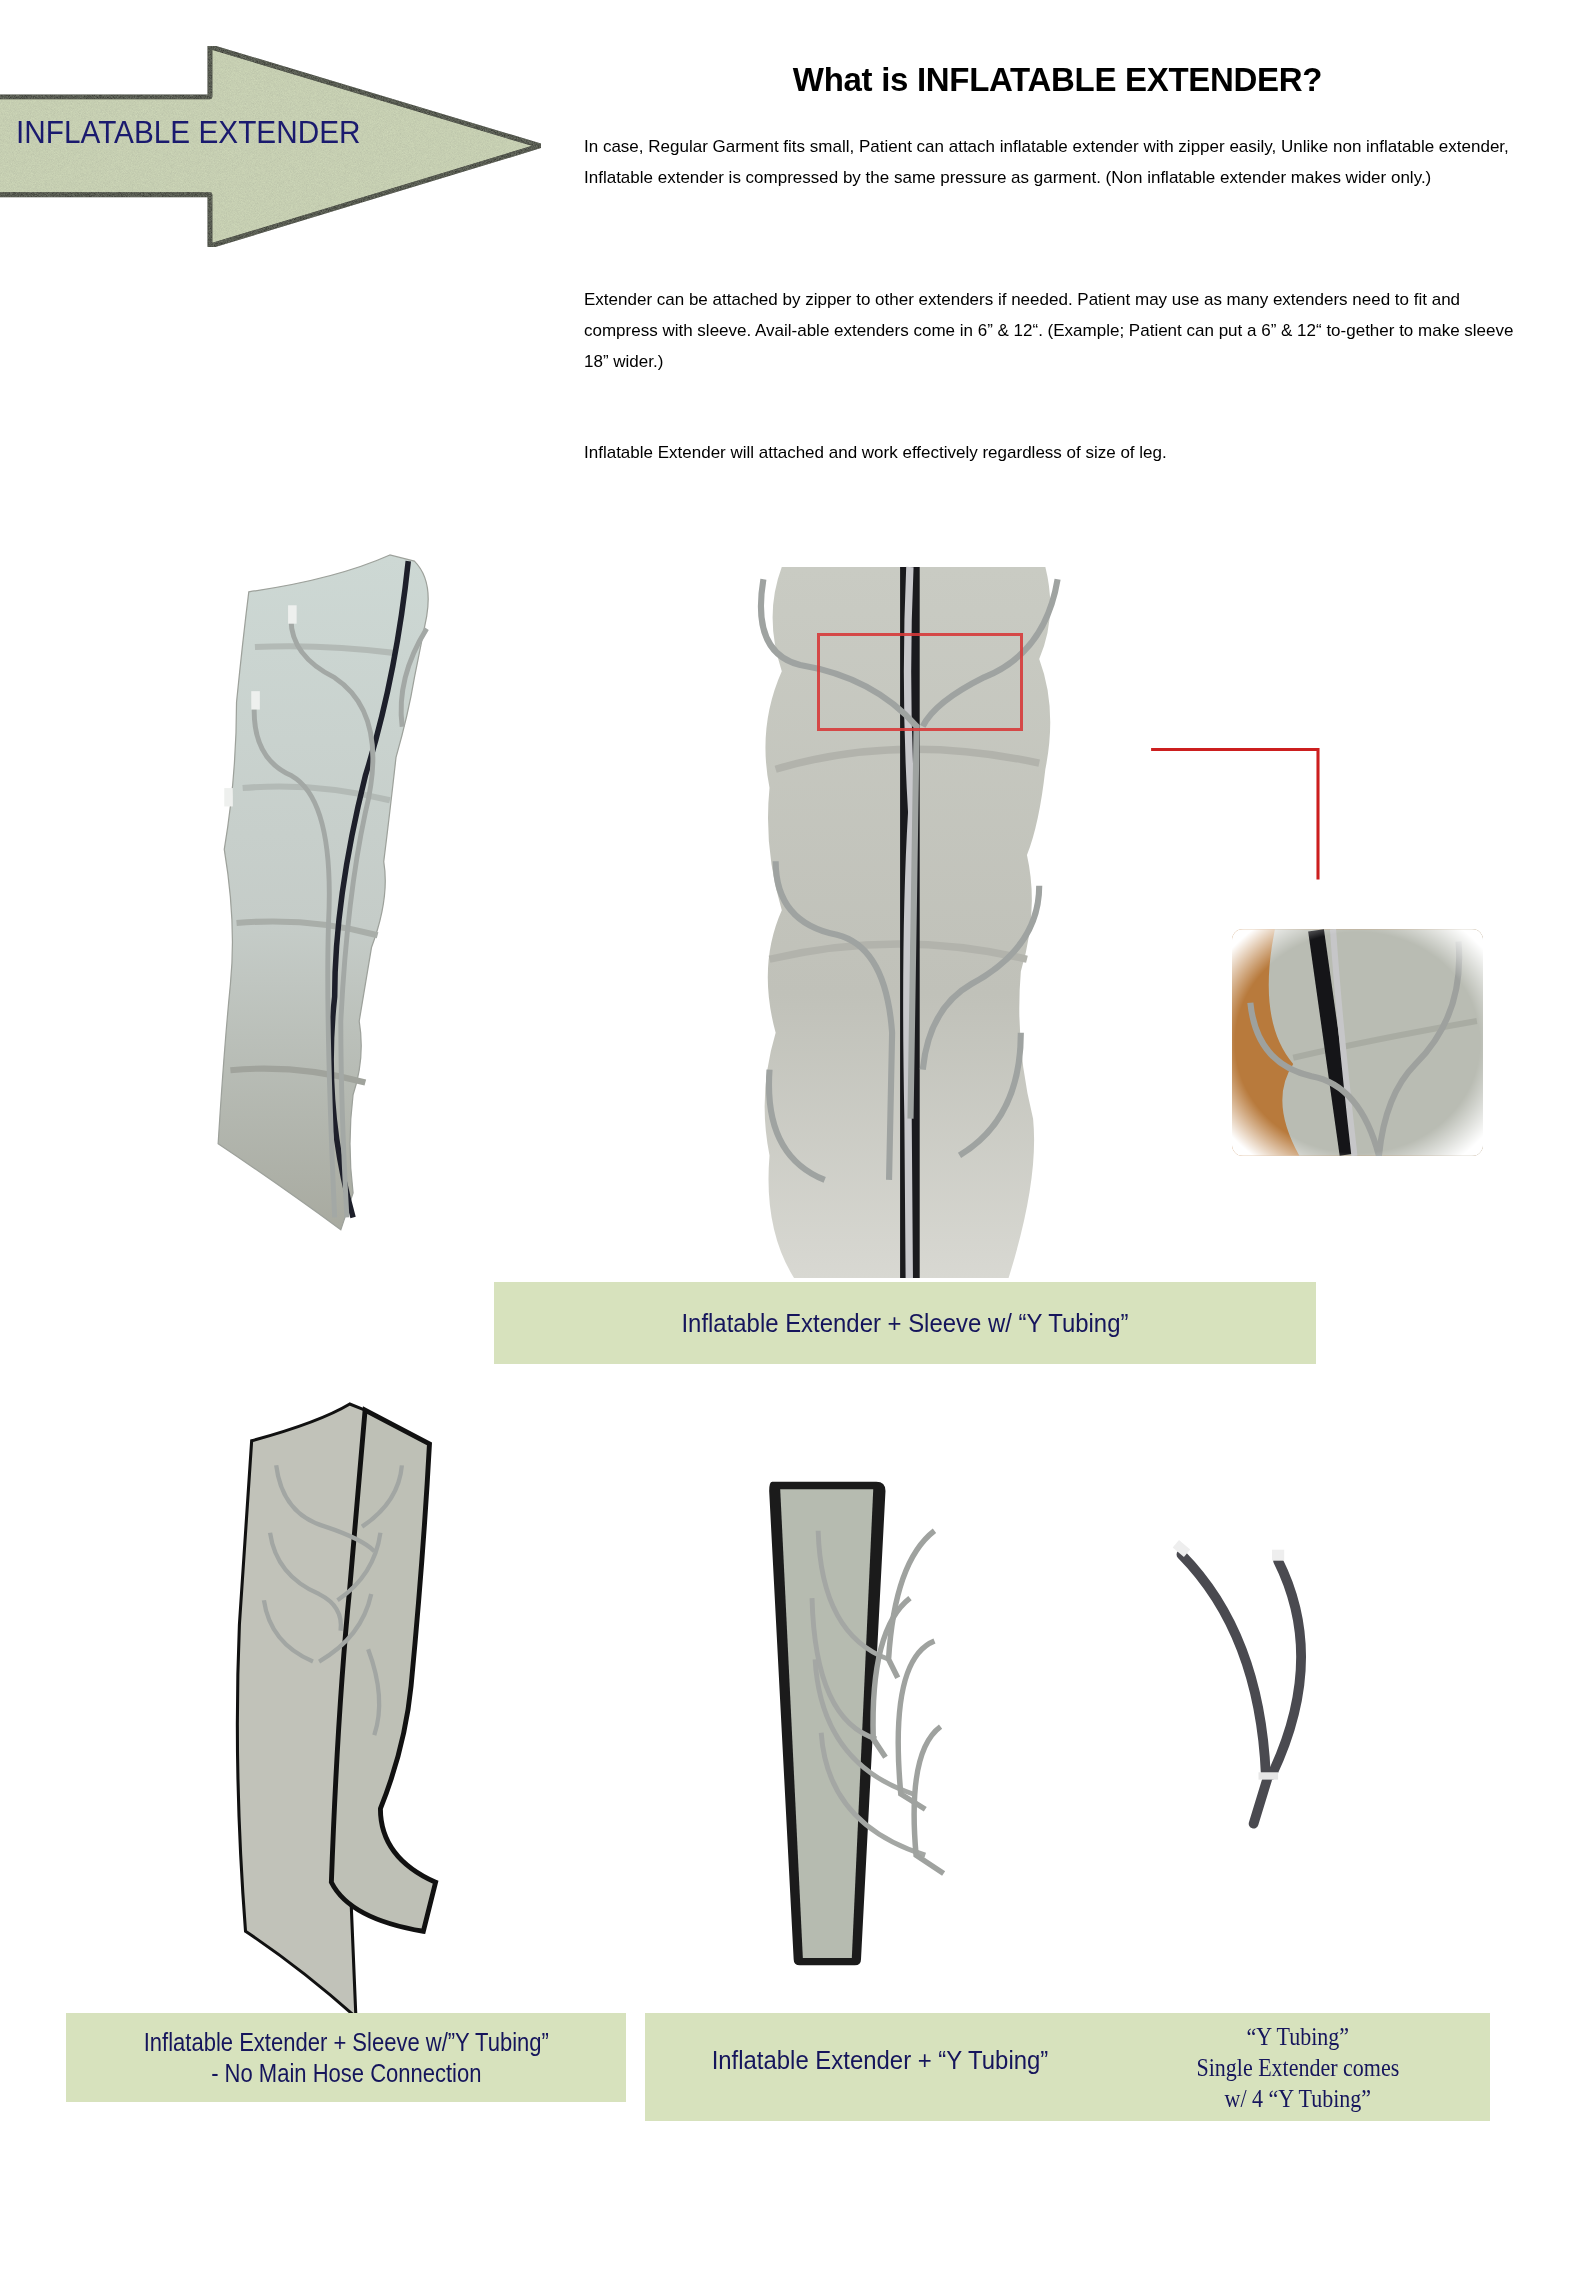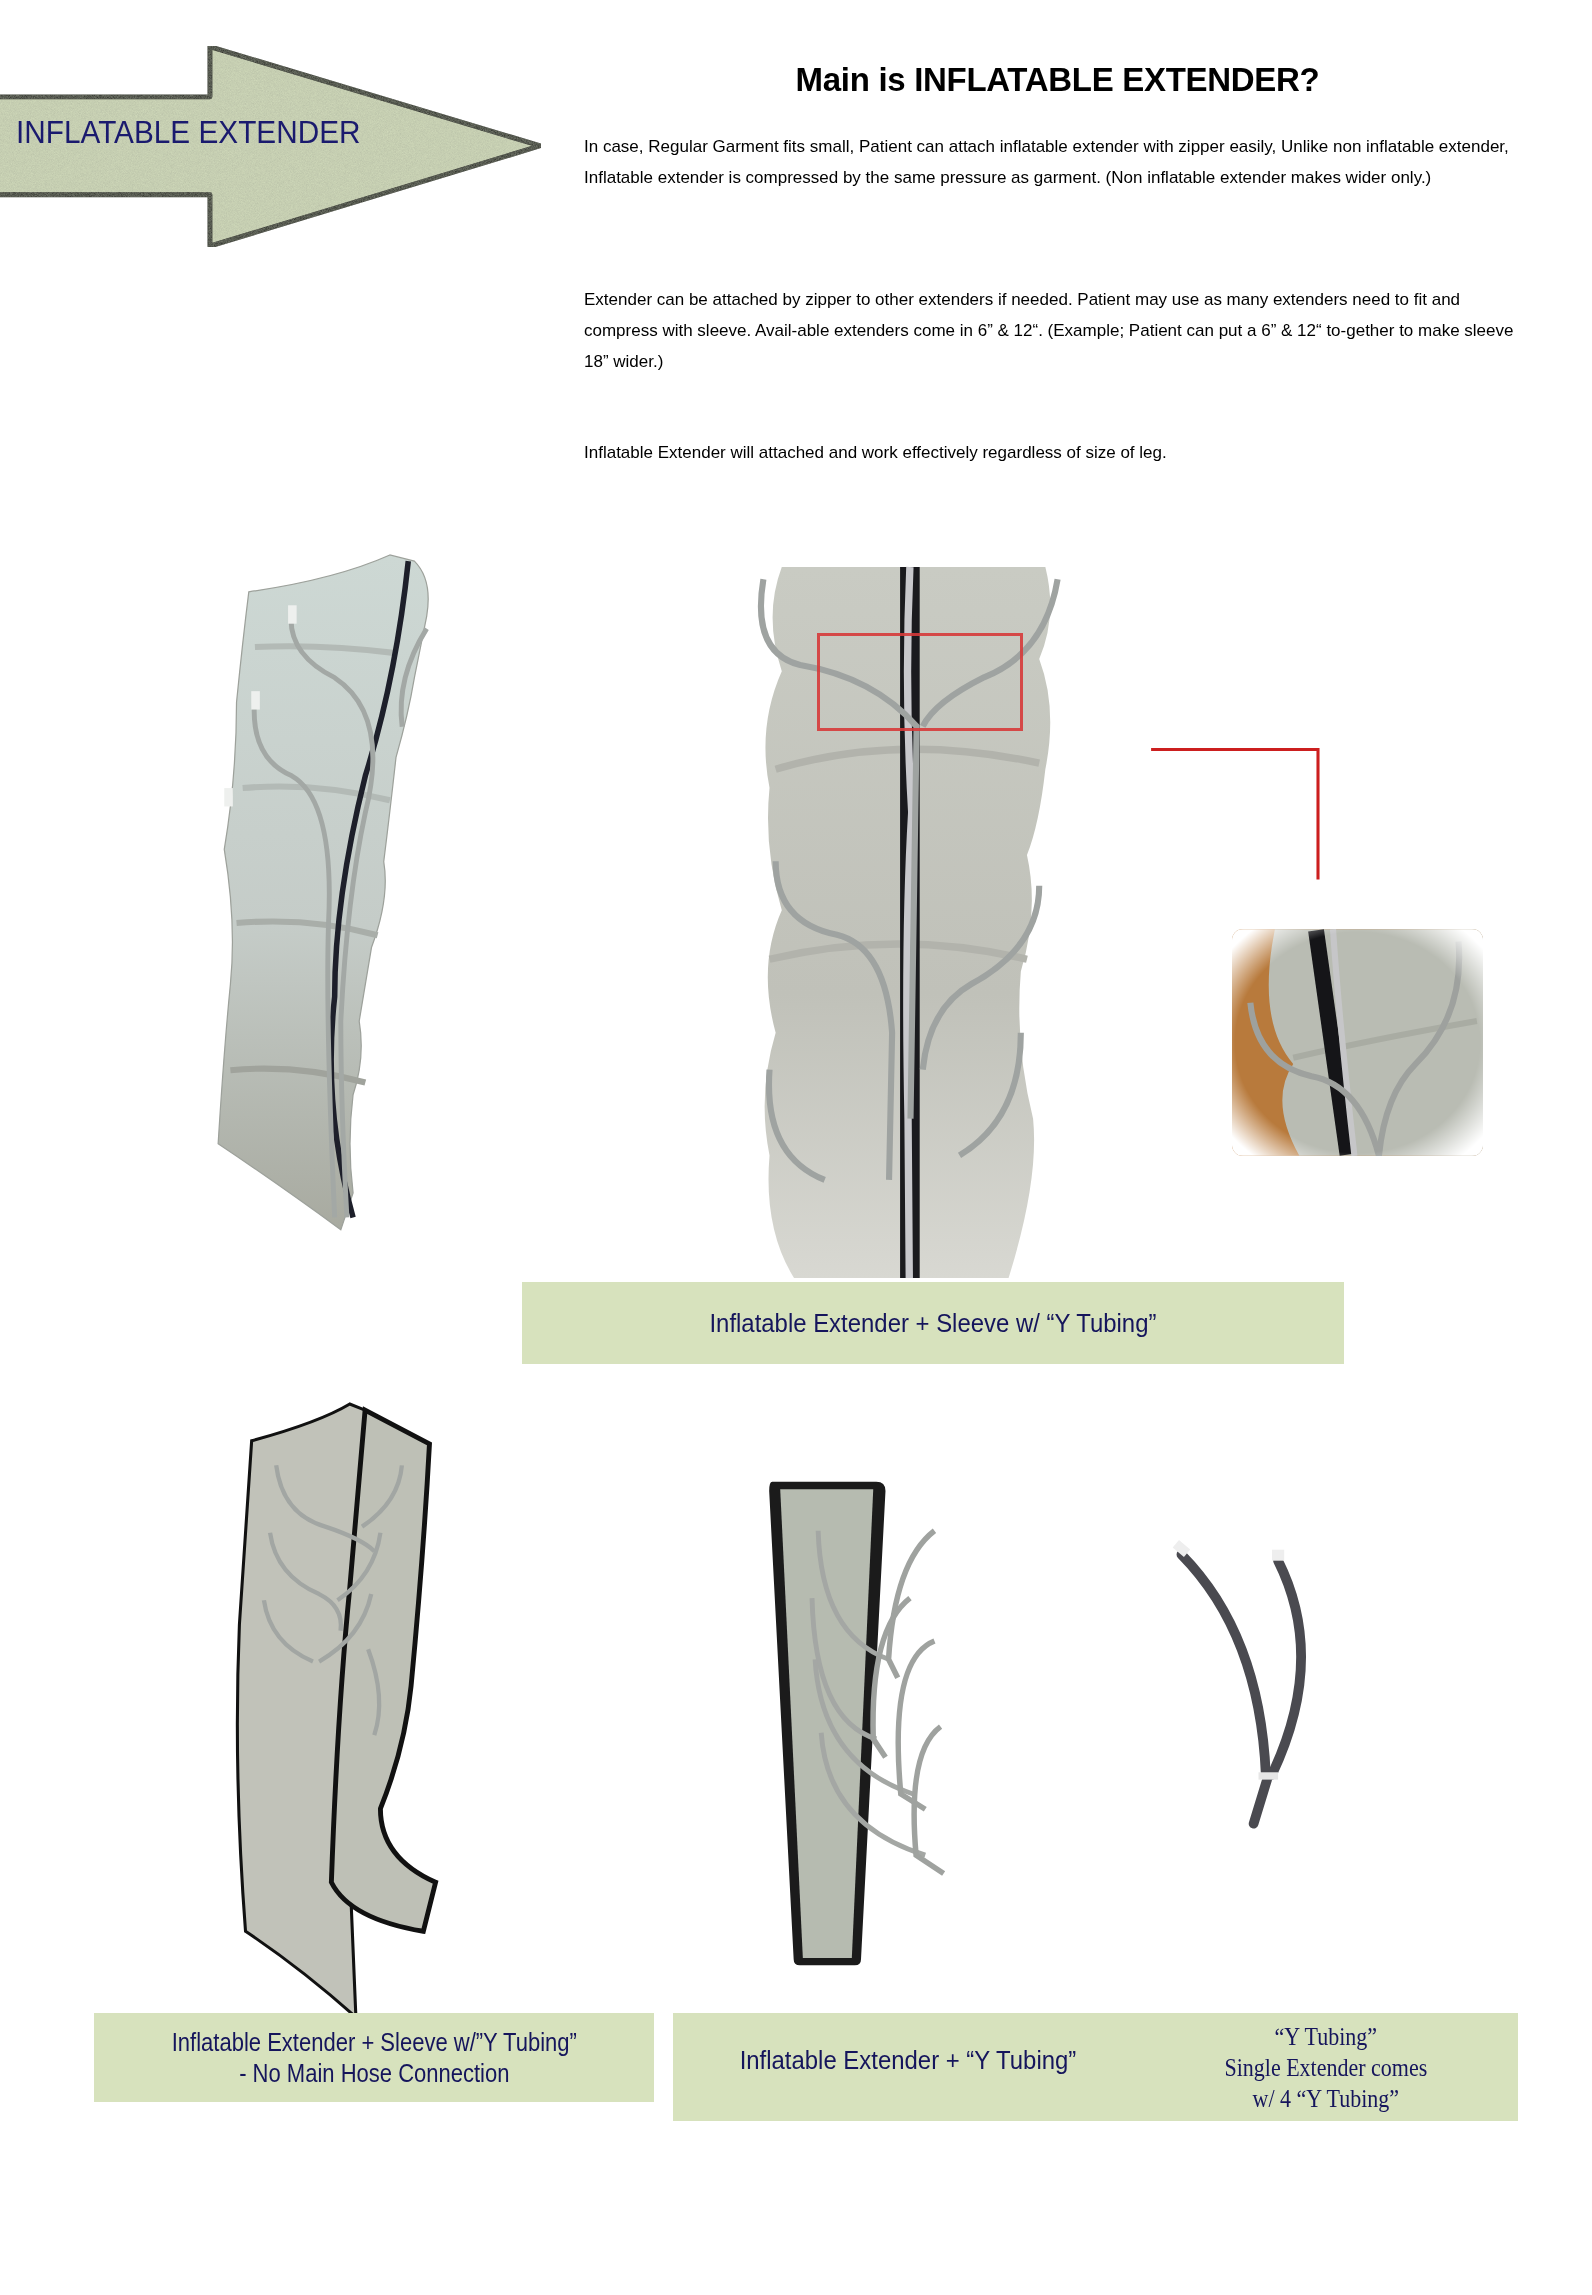--- a/index.html
+++ b/index.html
@@ -30,21 +30,21 @@
   #photo-detail { left:1232px; top:929px; width:251px; height:227px;
                   border-radius:11px; overflow:hidden;
                   box-shadow:0 0 16px 13.5px #ffffff inset; }
   #photo-boot { left:227px; top:1404px; width:221px; height:607px; }
   #photo-panel { left:760px; top:1475px; width:202px; height:540px; }
   #photo-ytube { left:1168px; top:1536px; width:159px; height:294px; }
 
   
   .caption { background:#d7e2bd; color:#15155c; display:flex; align-items:center;
              justify-content:center; text-align:center; font-size:26px; line-height:31px;
-             box-sizing:border-box;margin-left:28px; }
+             box-sizing:border-box; }
   .caption span { display:block; transform:scaleX(0.92); }
   #cap-mid { left:494px; top:1282px; width:822px; height:82px; }
   #cap-b1 { left:66px; top:2013px; width:560px; height:89px; }
   #cap-b2 { left:645px; top:2013px; width:469px; height:108px; align-items:flex-start; padding-top:32px; }
   #cap-b3 { left:1105px; top:2013px; width:385px; height:108px;font-family:Liberation Serif, serif; }
 </style>
 </head>
 <body>
 
 <svg id="arrow" class="abs" viewBox="0 0 900 340">
@@ -56,21 +56,21 @@
       <feMerge>
           <feMergeNode in="SourceGraphic"></feMergeNode>
           <feMergeNode in="t"></feMergeNode>
         </feMerge>
     </filter>
   </defs>
   <path d="M-10 88 L342 88 L342 6 L882 168 L342 332 L342 248 L-10 248 Z" fill="#d2dbbb" stroke="#000" stroke-width="8" stroke-linejoin="round" filter="url(#tex)"></path>
 </svg>
 <div id="arrow-text" class="abs">INFLATABLE EXTENDER</div>
 
-<div id="title" class="abs">Main is INFLATABLE EXTENDER?</div>
+<div id="title" class="abs">What is INFLATABLE EXTENDER?</div>
 <div id="p1" class="abs para">In case, Regular Garment fits small, Patient can attach inflatable extender with zipper easily, Unlike non inflatable extender, Inflatable extender is compressed by the same pressure as garment. (Non inflatable extender makes wider only.)</div>
 <div id="p2" class="abs para">Extender can be attached by zipper to other extenders if needed. Patient may use as many extenders need to fit and compress with sleeve. Avail-able extenders come in 6” &amp; 12“. (Example; Patient can put a 6” &amp; 12“ to-gether to make sleeve 18” wider.)</div>
 <div id="p3" class="abs para">Inflatable Extender will attached and work effectively regardless of size of leg.</div>
 
 <svg id="photo-sleeve-side" class="abs photo" viewBox="0 0 600 1200">
   <defs>
     <linearGradient id="gs1" x1="0" y1="0" x2="0" y2="1">
       <stop offset="0" stop-color="#cdd8d4"></stop>
         <stop offset="0.55" stop-color="#c5ccc8"></stop>
         <stop offset="1" stop-color="#a8aaa0"></stop>

